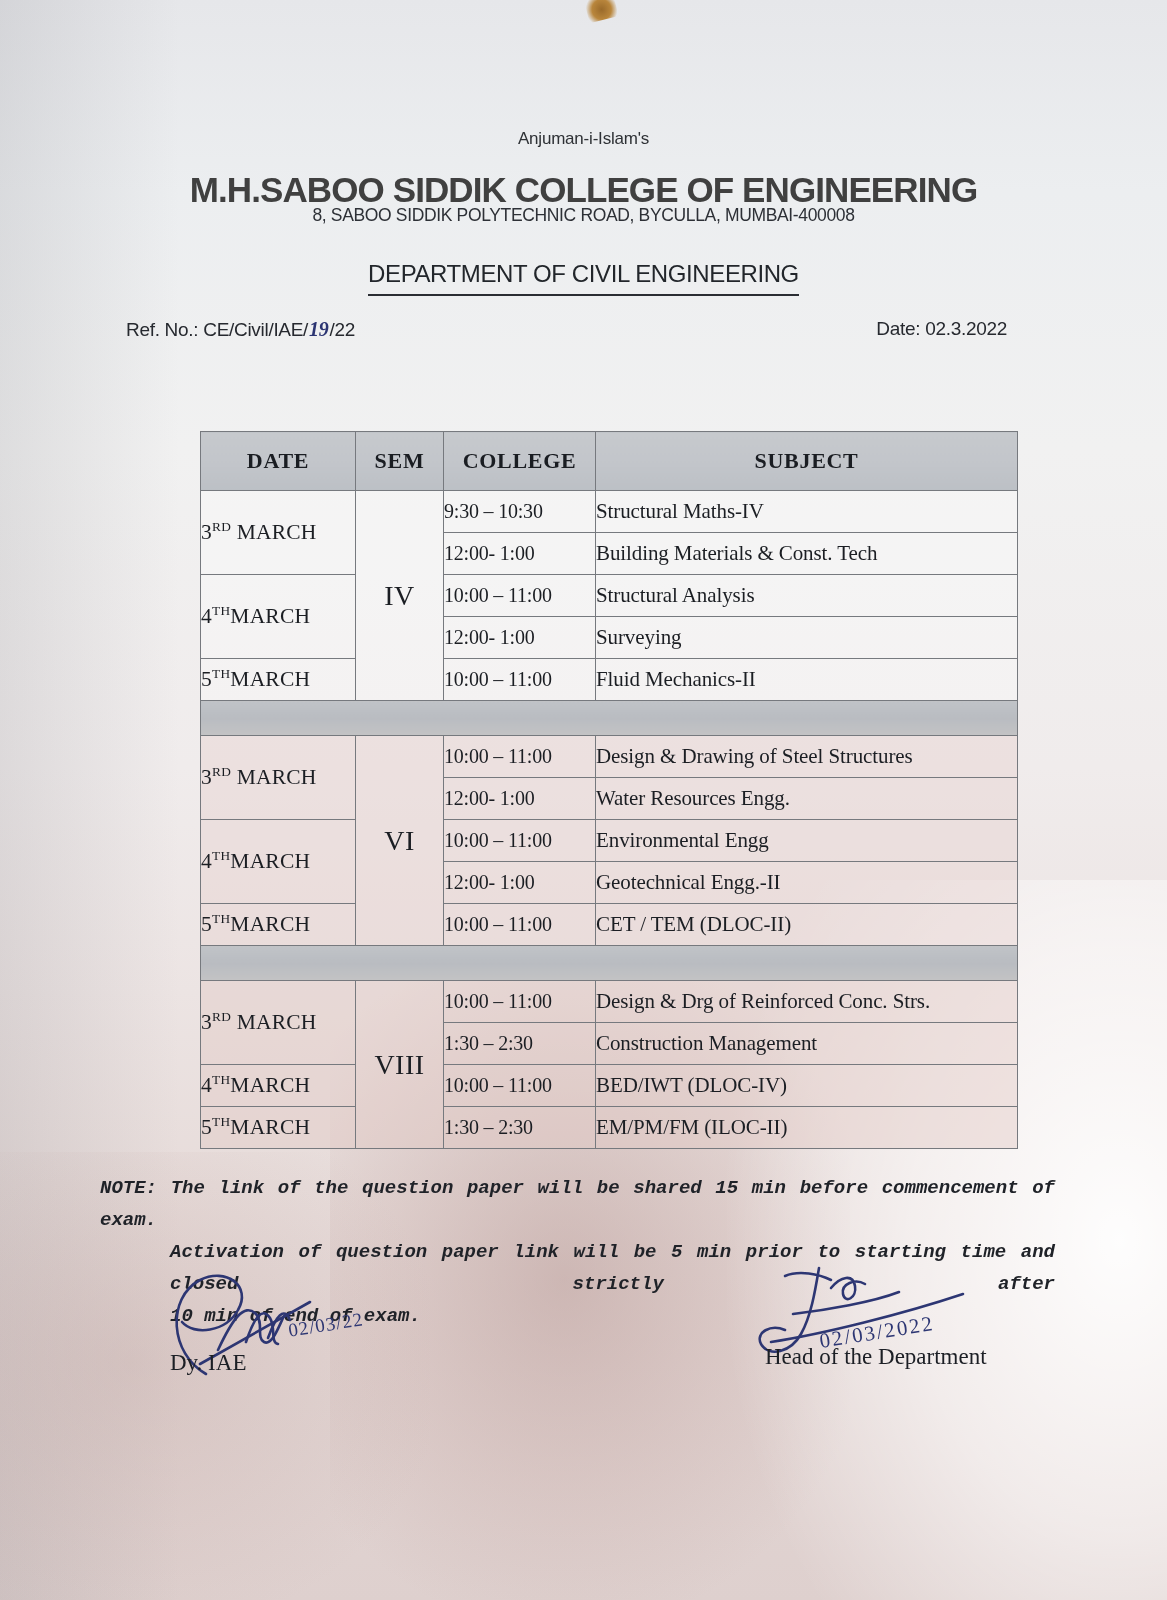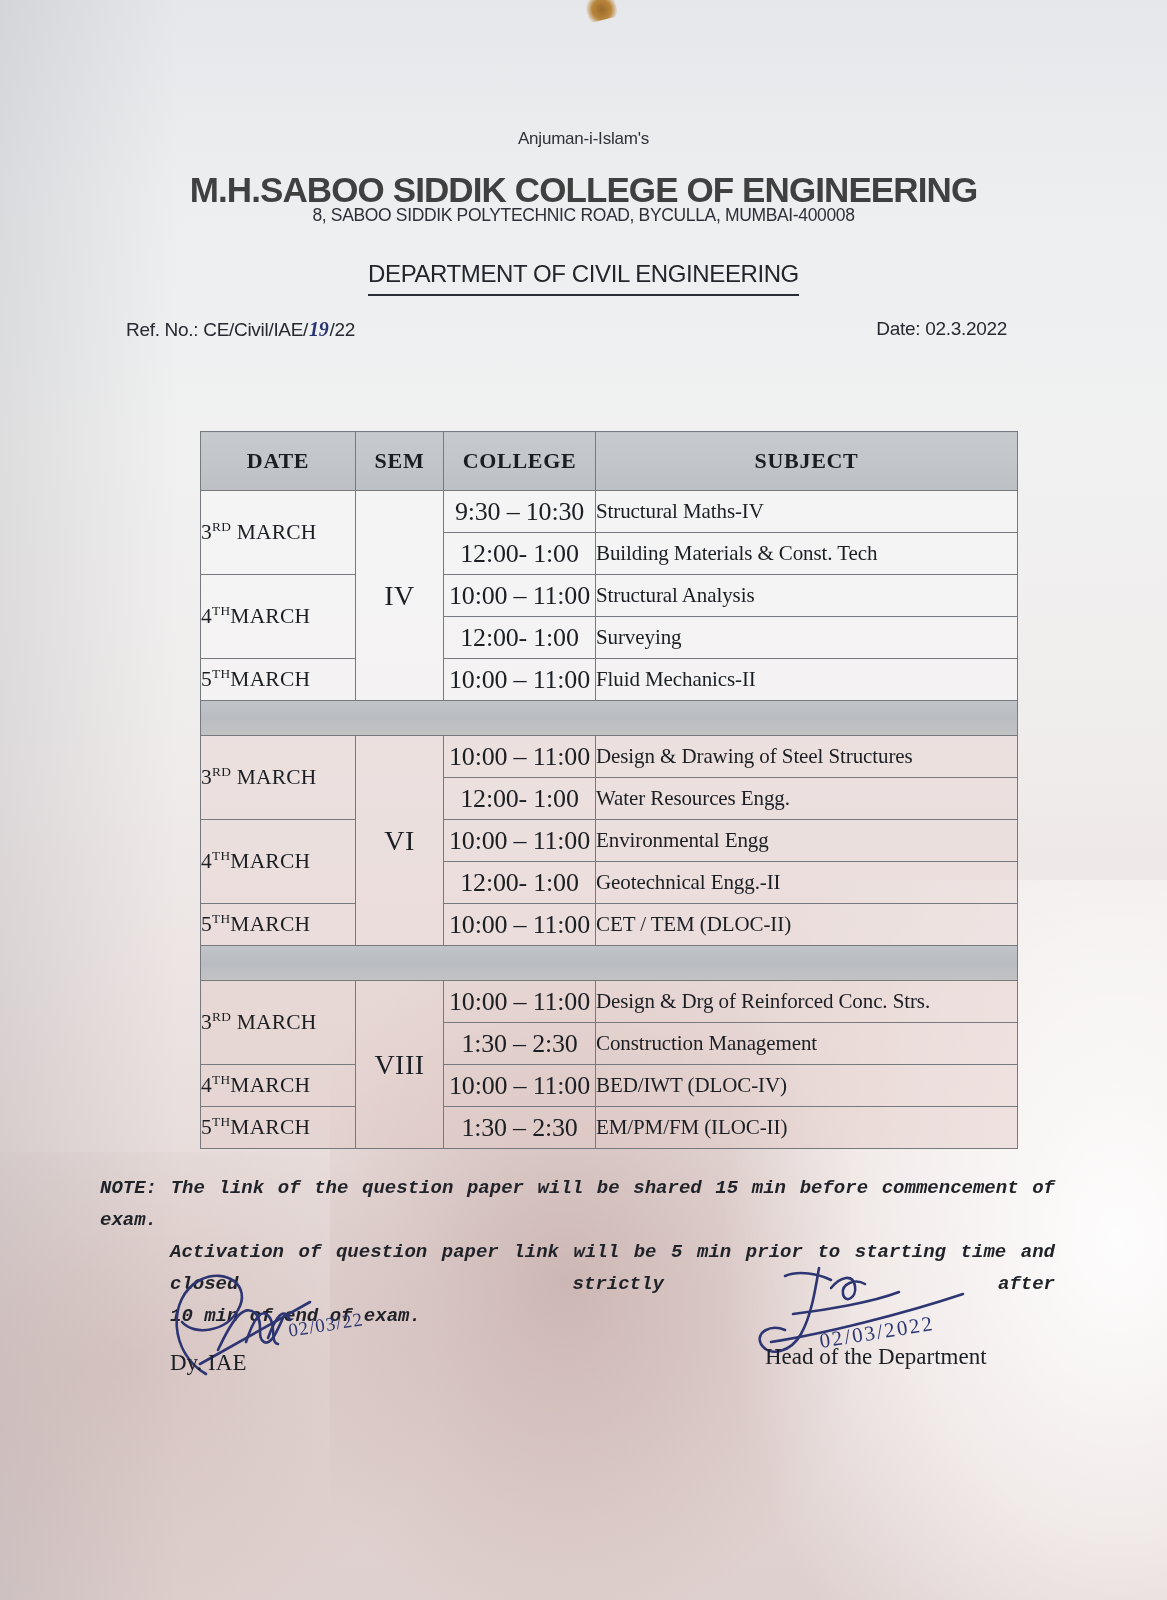--- a/index.html
+++ b/index.html
@@ -202,22 +202,21 @@
     padding-left: 11px;
     font-size: 21.5px;
     letter-spacing: 0.2px;
   }
   td.sem-cell {
     text-align: center;
     font-size: 28px;
     letter-spacing: 0.5px;
   }
   td.time-cell {
-    text-align: center;
-    font-size: 26px;
+    font-size: 20px;
     letter-spacing: -0.2px;
   }
   td.subj-cell {
     text-align: left;
     padding-left: 10px;
     font-size: 21px;
     letter-spacing: -0.1px;
   }
   sup { font-size: 0.62em; vertical-align: super; letter-spacing: 0.3px;}
   tr.spacer td {

